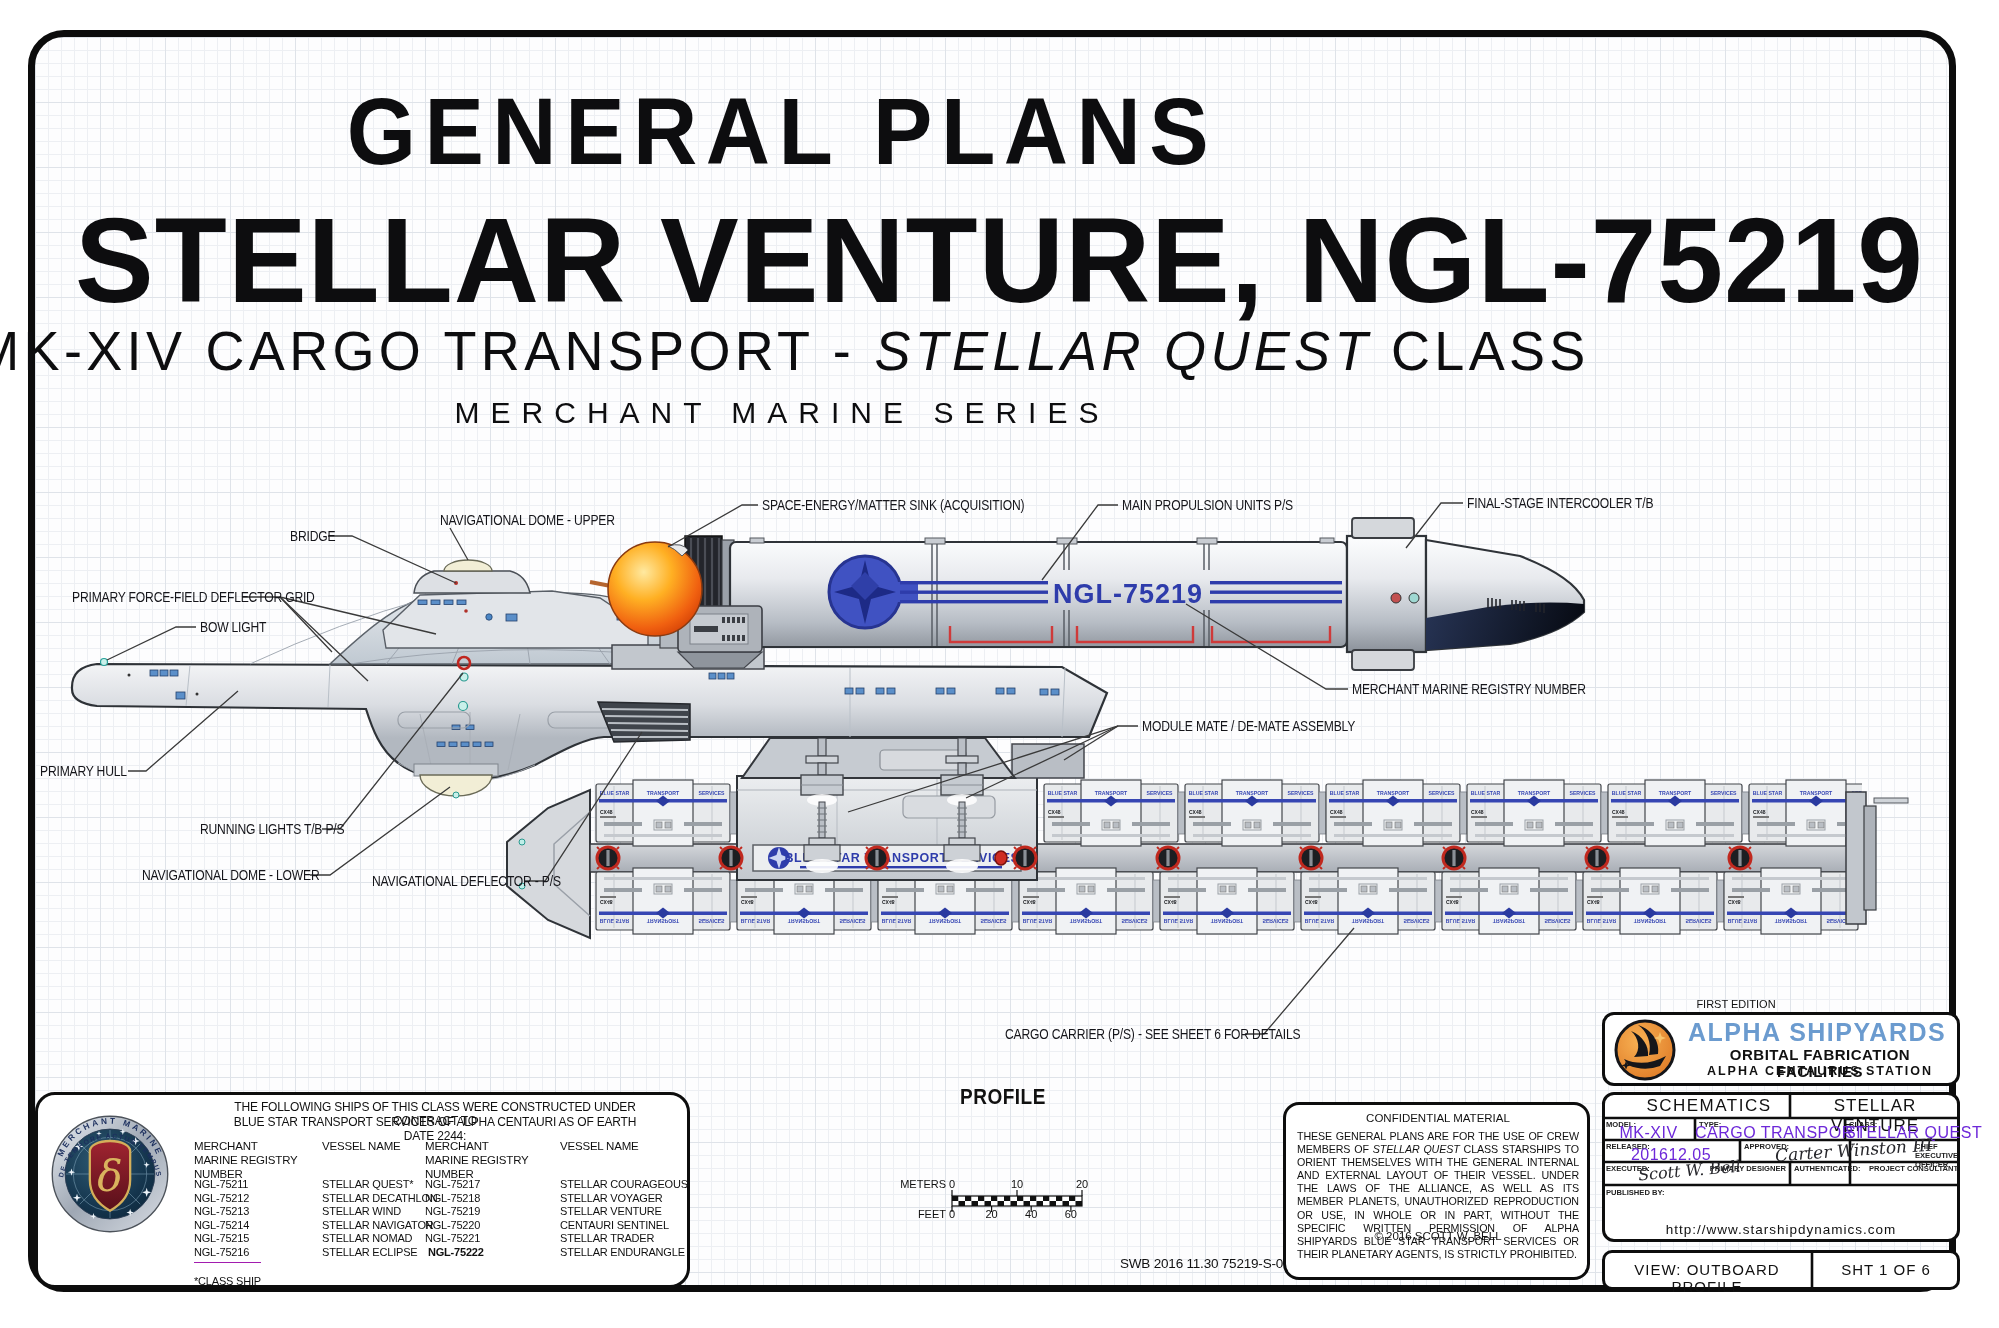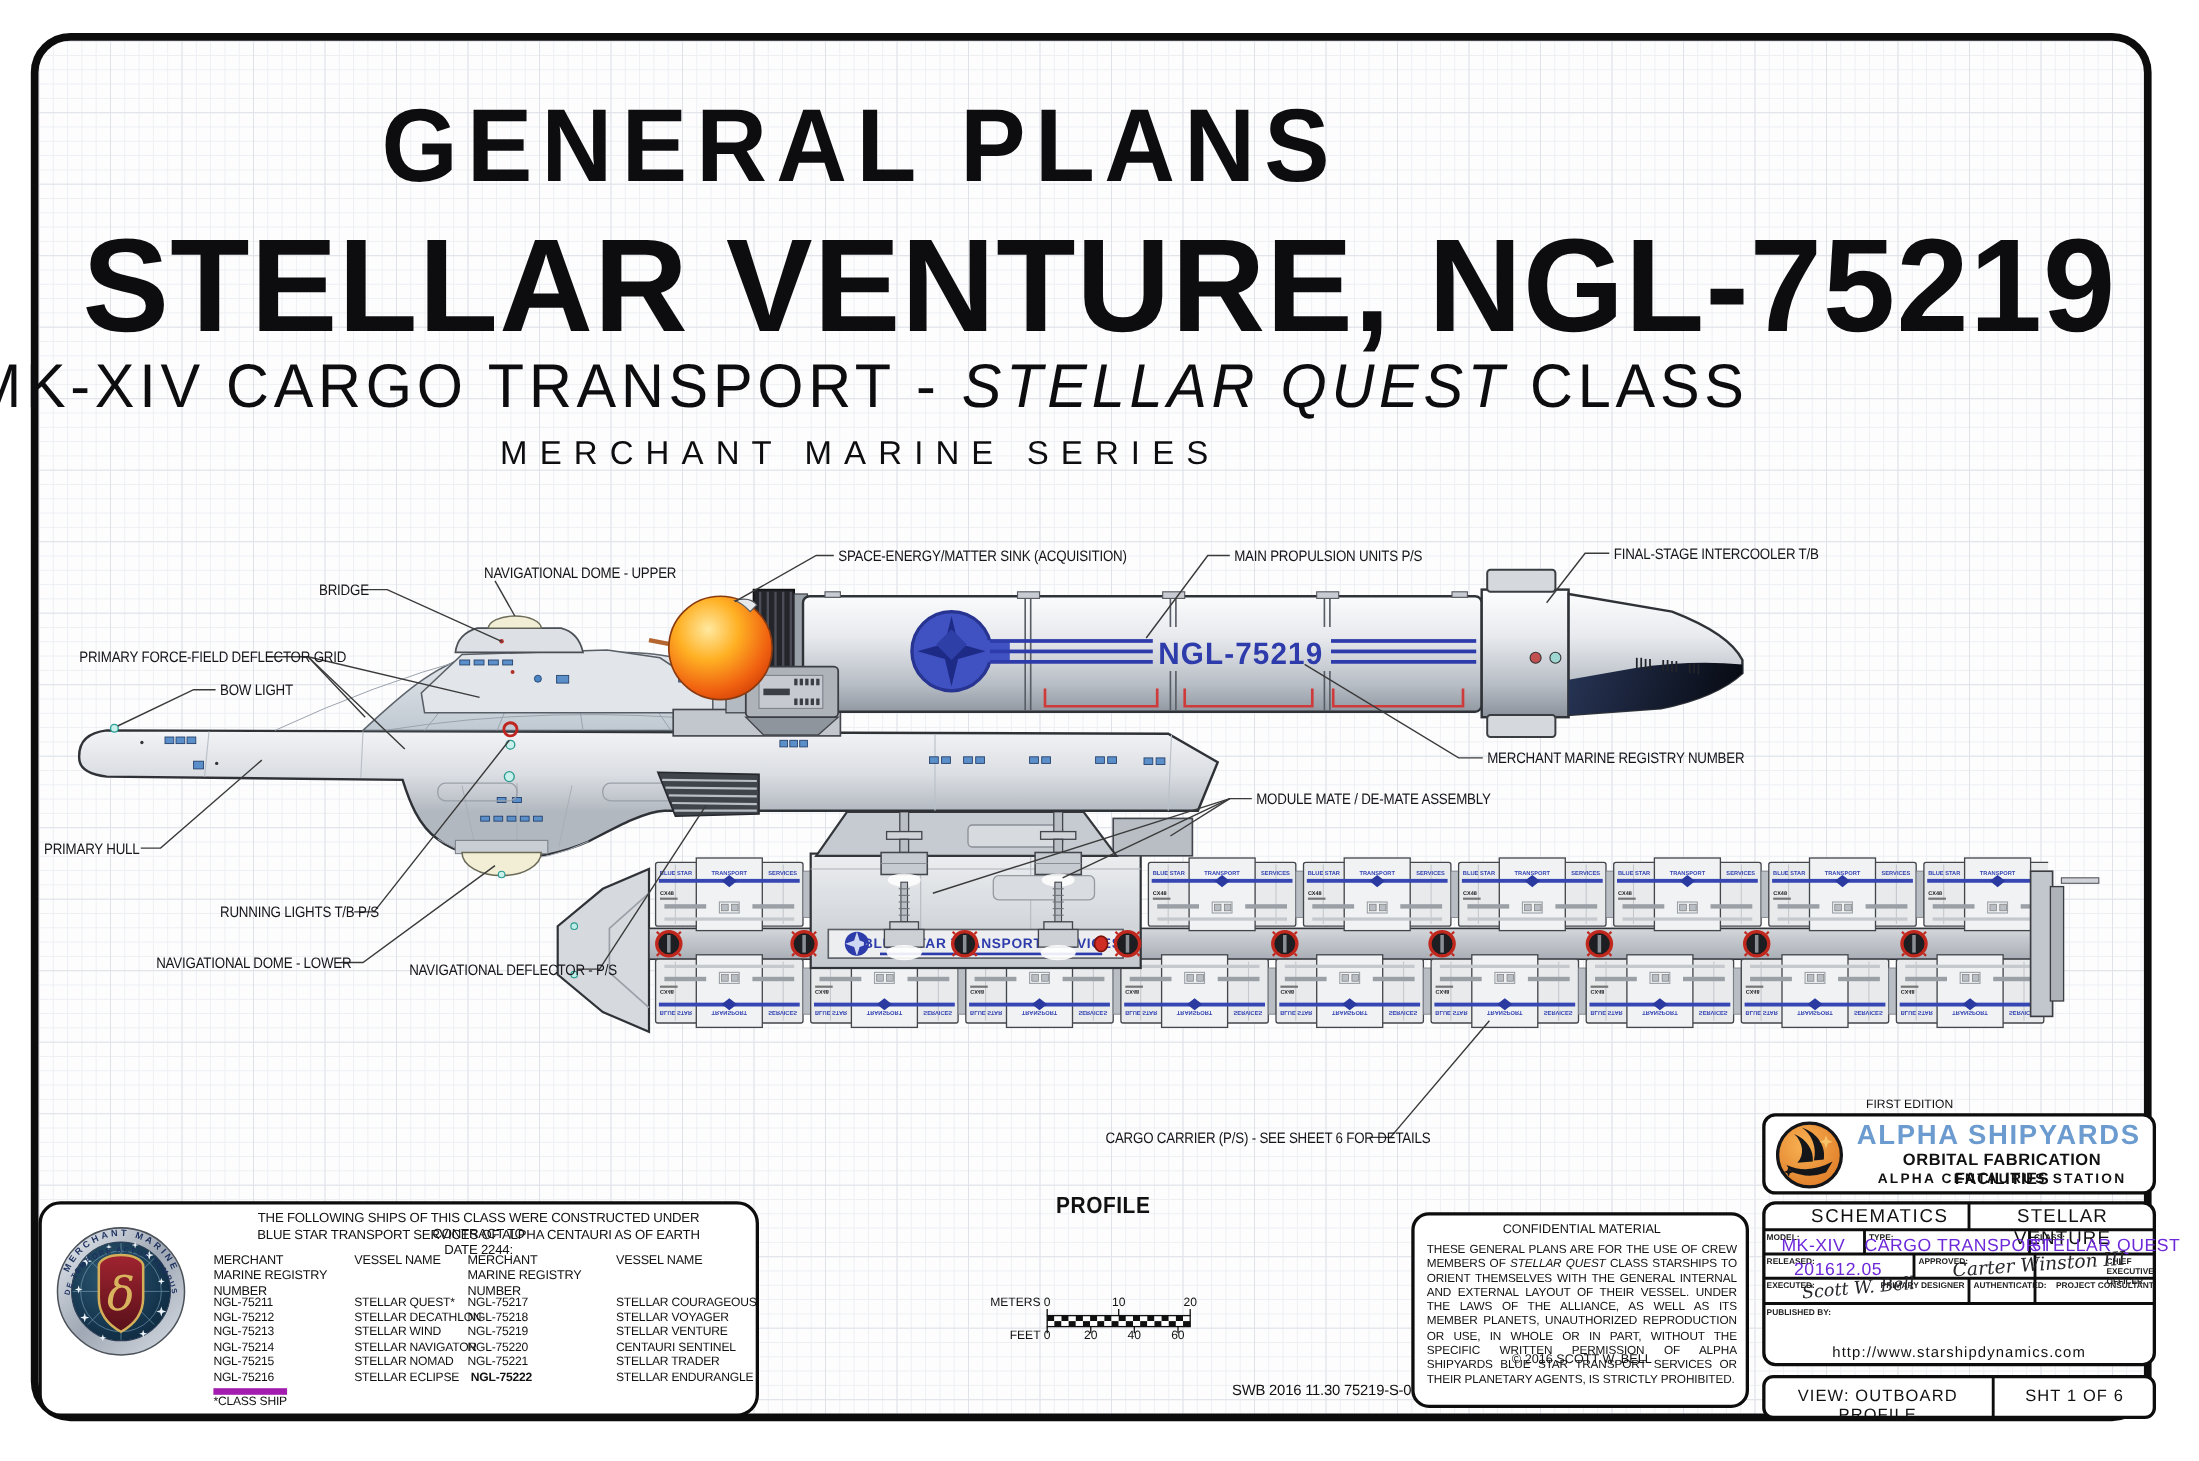--- a/index.html
+++ b/index.html
@@ -893,21 +893,21 @@
       <div class="fleet-cell" style="left: 560px; top: 1218.8px;">CENTAURI SENTINEL</div>
       <div class="fleet-cell" style="left: 194px; top: 1232.4px;">NGL-75215</div>
       <div class="fleet-cell" style="left: 322px; top: 1232.4px;">STELLAR NOMAD</div>
       <div class="fleet-cell" style="left: 425px; top: 1232.4px;">NGL-75221</div>
       <div class="fleet-cell" style="left: 560px; top: 1232.4px;">STELLAR TRADER</div>
       <div class="fleet-cell" style="left: 194px; top: 1246px;">NGL-75216</div>
       <div class="fleet-cell" style="left: 322px; top: 1246px;">STELLAR ECLIPSE</div>
       <div class="fleet-cell" style="left: 428px; top: 1246px; font-weight: bold;">NGL-75222</div>
       <div class="fleet-cell" style="left: 560px; top: 1246px;">STELLAR ENDURANGLE</div>
     </div>
-  <div class="fleet-cell" style="left:194px;top:1262px;border-top:6px solid #a21caf;padding-top:0">*CLASS SHIP</div>
+  <div class="fleet-cell" style="left:194px;top:1262px;border-top:1px solid #a21caf;padding-top:12px">*CLASS SHIP</div>
 
   <div class="box" style="left:1283px;top:1102px;width:307px;height:178px;border-radius:16px"></div>
   <div class="conf-title">CONFIDENTIAL MATERIAL</div>
   <div class="conf-body"><span>THESE GENERAL PLANS ARE FOR THE USE OF CREW MEMBERS OF </span><i>STELLAR QUEST</i><span> CLASS STARSHIPS TO ORIENT THEMSELVES WITH THE GENERAL INTERNAL AND EXTERNAL LAYOUT OF THEIR VESSEL. UNDER THE LAWS OF THE ALLIANCE, AS WELL AS ITS MEMBER PLANETS, UNAUTHORIZED REPRODUCTION OR USE, IN WHOLE OR IN PART, WITHOUT THE SPECIFIC WRITTEN PERMISSION OF ALPHA SHIPYARDS BLUE STAR TRANSPORT SERVICES OR THEIR PLANETARY AGENTS, IS STRICTLY PROHIBITED.</span></div>
   <div class="conf-copy">© 2016 SCOTT W. BELL</div>
 
   <div class="small-lbl" style="left:1736px;top:998px;transform:translateX(-50%);font-size:11px">FIRST EDITION</div>
 
   <div class="box" style="left:1602px;top:1012px;width:358px;height:74px;border-radius:12px"></div>
   <svg class="layer" style="left:1614px;top:1019px" width="62" height="62" viewBox="0 0 62 62">

